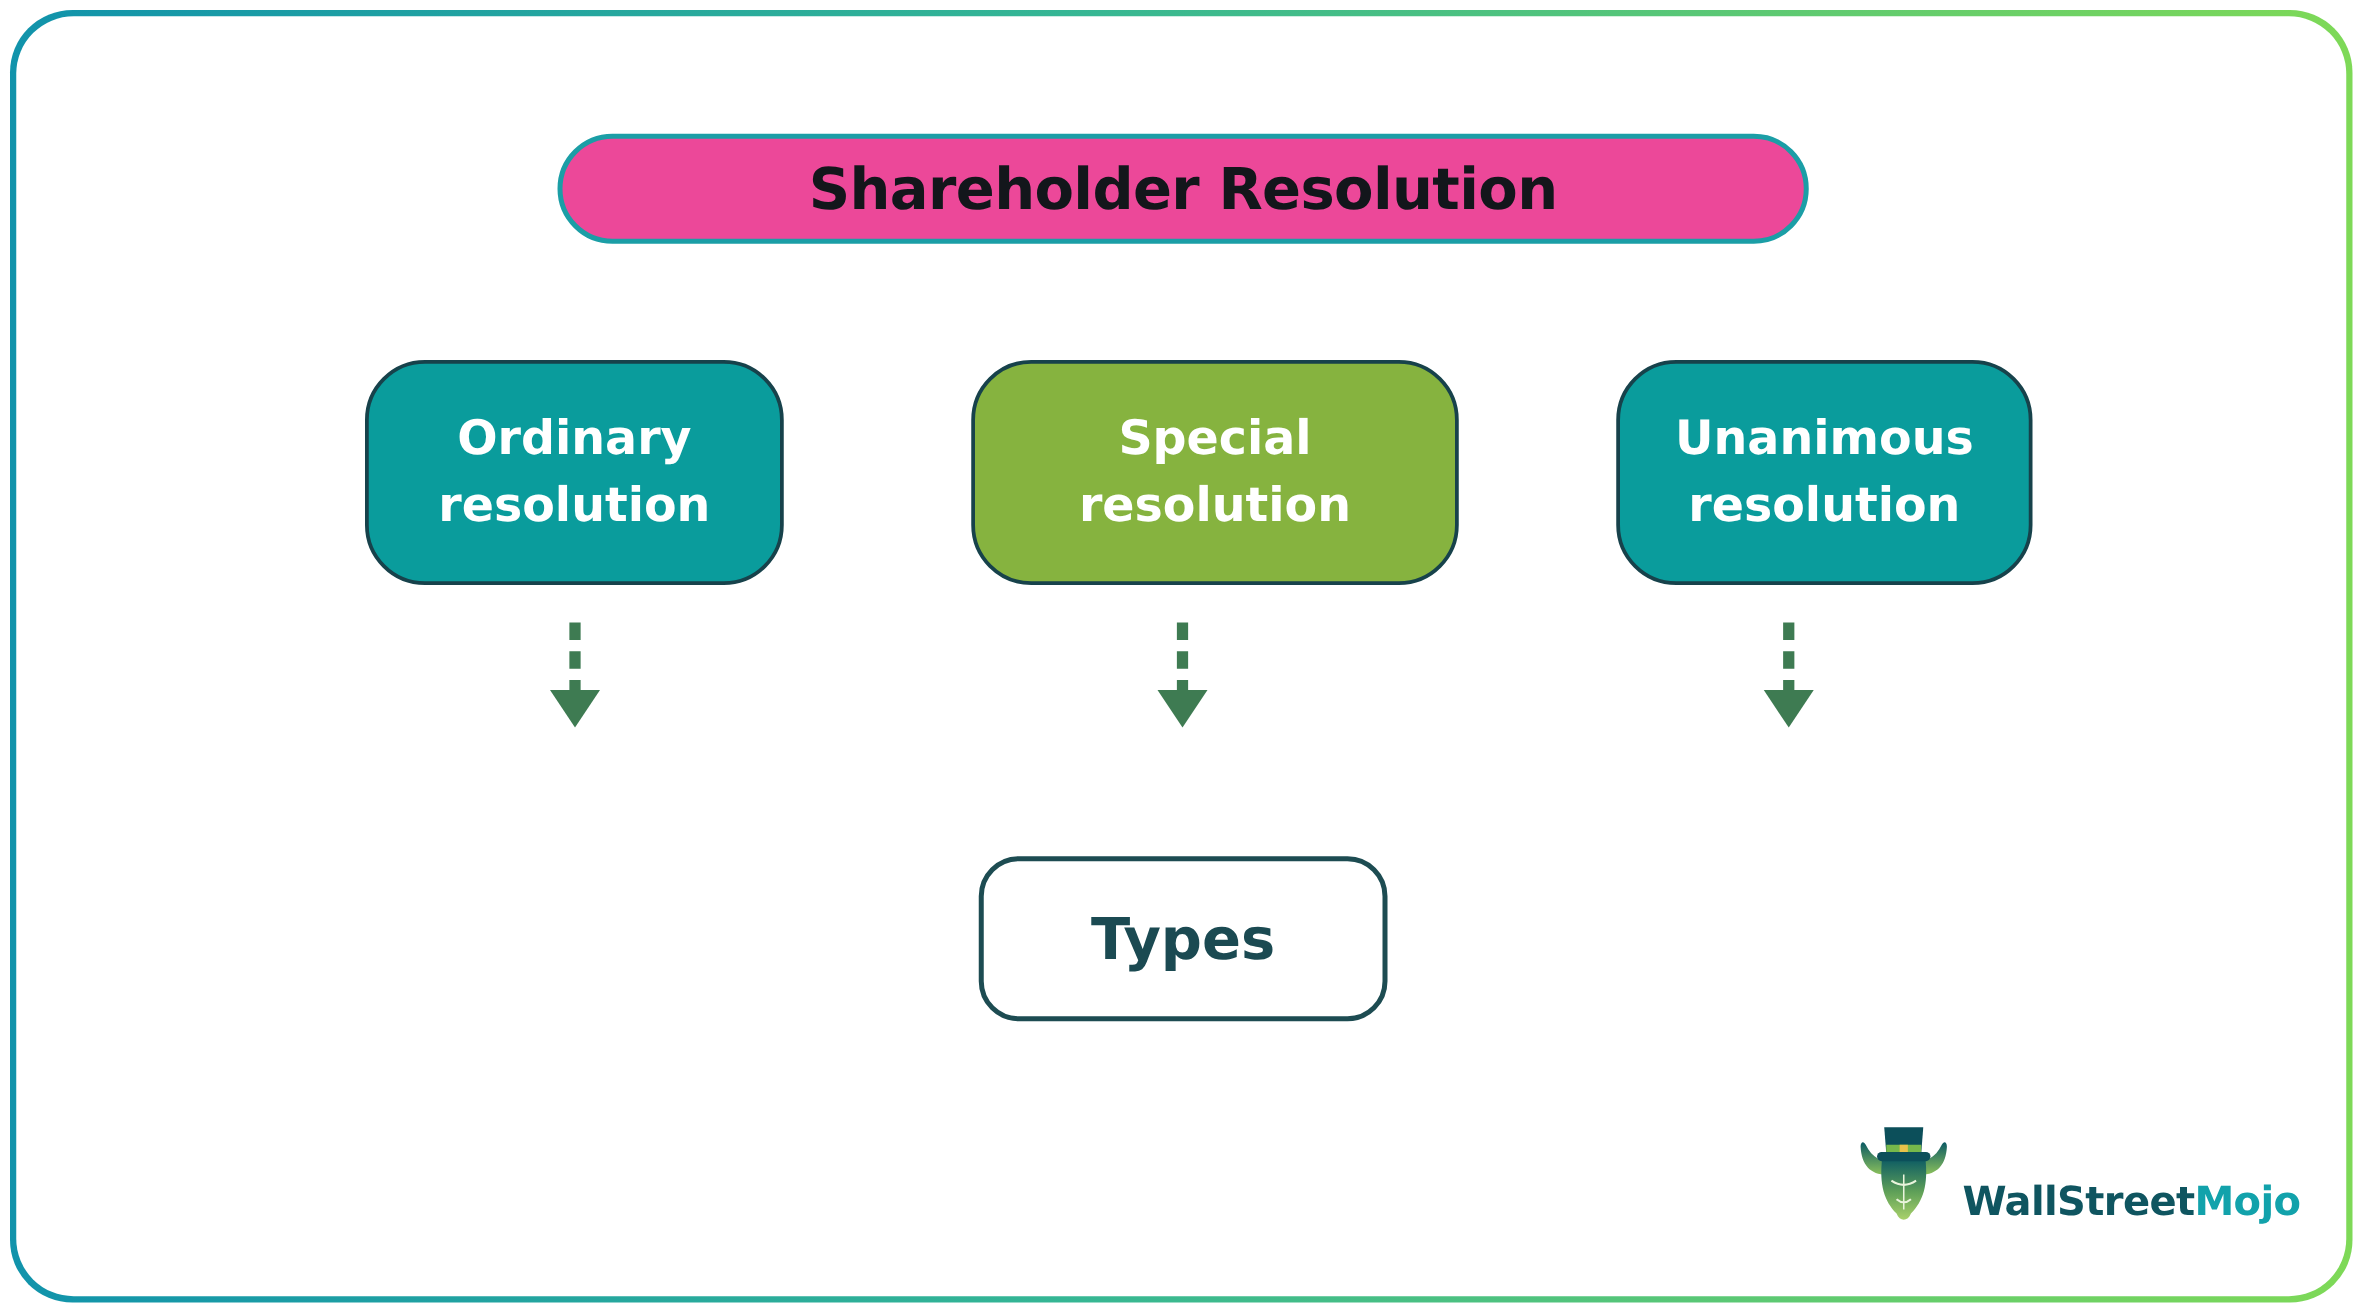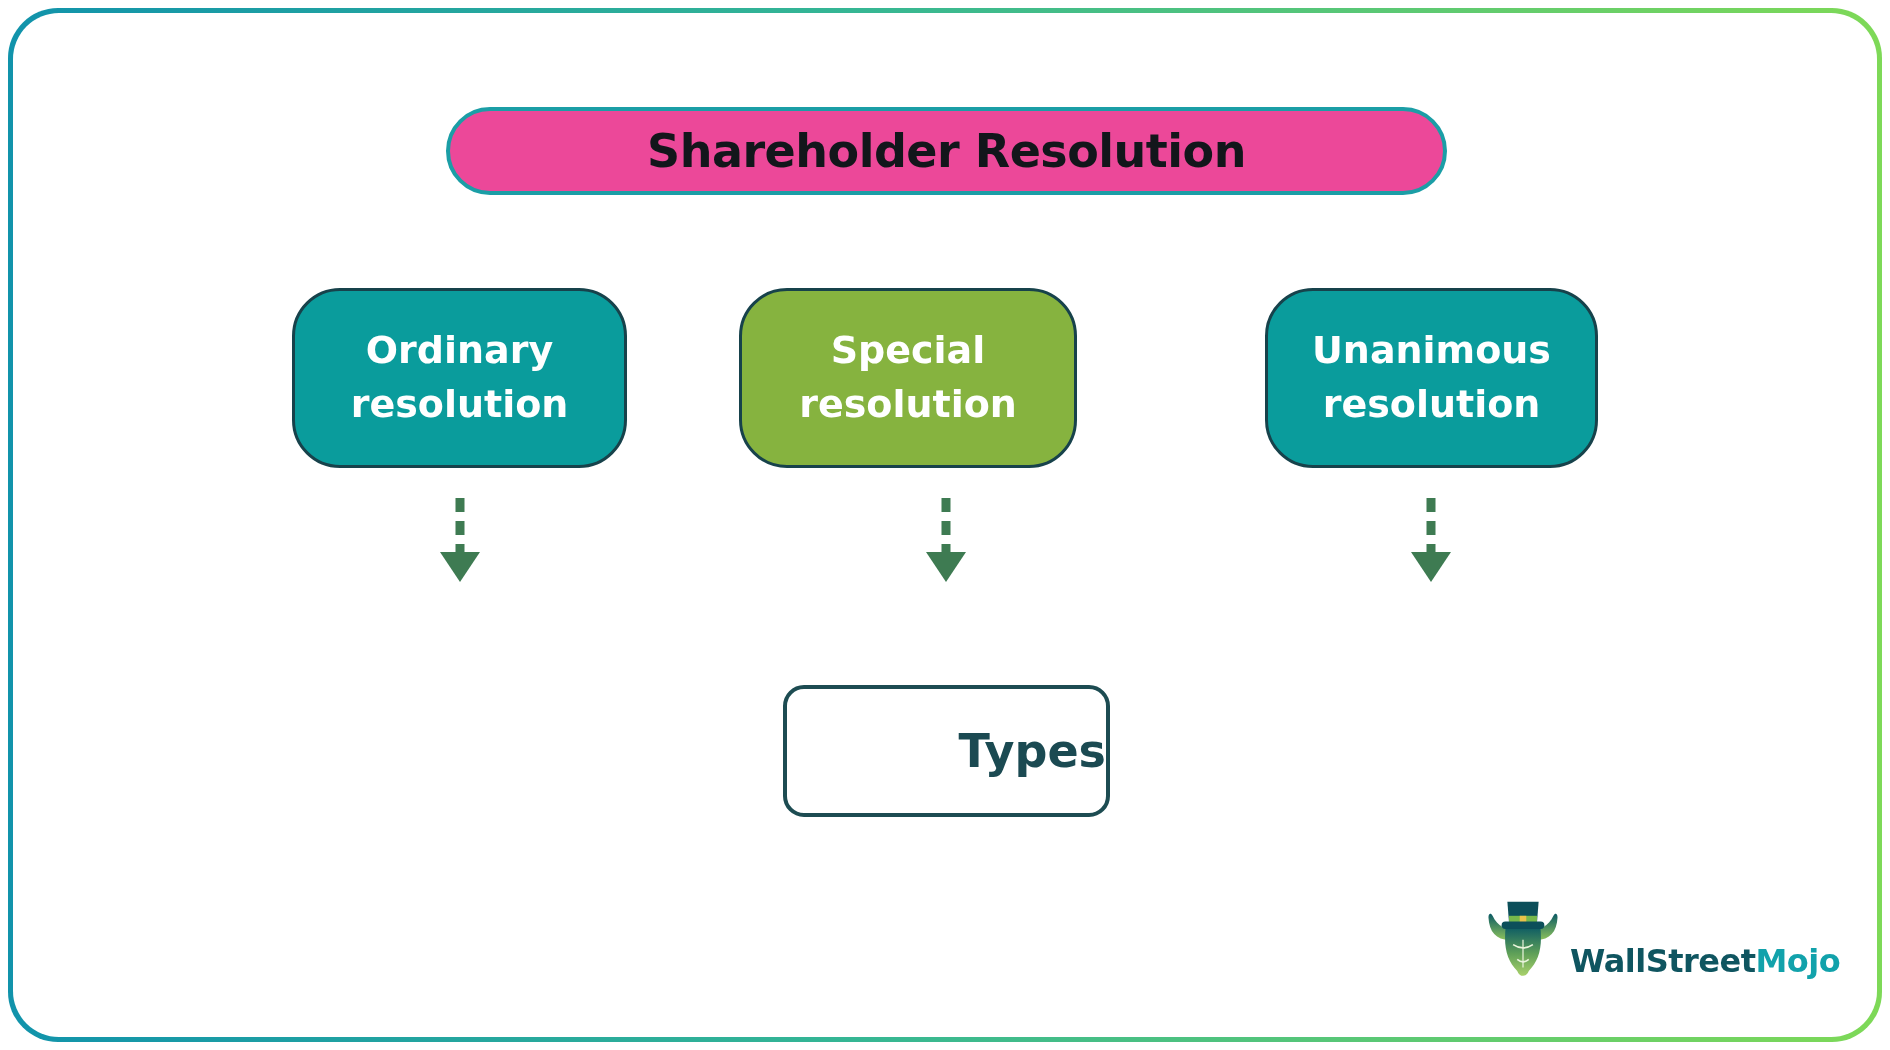--- a/index.html
+++ b/index.html
@@ -26,32 +26,32 @@
     font-size:46px;font-weight:bold;color:#13161B;letter-spacing:-0.5px;
   }
   
   .node{
     position:absolute;top:288px;height:180px;box-sizing:border-box;
     border:3px solid #17424B;border-radius:48px;
     display:flex;flex-direction:column;align-items:center;justify-content:center;
     color:#ffffff;font-size:38px;font-weight:bold;line-height:1.42;text-align:center;
   }
   .node-ordinary{left:292px;width:335px;}
-  .node-special{left:739px;width:338px;}
+  .node-special{left:777px;width:390px;}
   .node-unanimous{left:1265px;width:333px;}
   
   .arrow{position:absolute;top:494px;width:48px;height:92px;}
   .arrow-1{left:436px;}
   .arrow-2{left:922px;}
   .arrow-3{left:1407px;}
   
   .types-box{
     position:absolute;left:783px;top:685px;width:327px;height:132px;
-    box-sizing:border-box;border:4px solid #1D4C52;border-radius:21px;background:#fff;
-    display:flex;align-items:center;justify-content:flex-end;
+    box-sizing:border-box;border:4px solid #1D4C52;border-radius:32px;background:#fff;
+    display:flex;align-items:center;justify-content:center;
   }
   .types-box .types-text{
     font-size:46px;font-weight:bold;color:#1B4A52;
   }
   
   .logo{
     position:absolute;left:1486px;top:896px;height:84px;
     display:flex;align-items:flex-end;gap:10px;
   }
   .logo .mascot{width:74px;height:84px;display:block;}
@@ -73,21 +73,21 @@
 </div>
 
 <div class="node node-ordinary" style="background: rgb(10, 156, 156);">
   <span>Ordinary</span>
   <span>resolution</span>
 </div>
 <div class="node node-special" style="background: rgb(134, 179, 63);">
   <span>Special</span>
   <span>resolution</span>
 </div>
-<div class="node node-unanimous" style="background: rgb(10, 156, 156);">
+<div class="node node-unanimous" style="background: rgb(10, 156, 156); margin-left: 28px;">
   <span>Unanimous</span>
   <span>resolution</span>
 </div>
 
 <svg class="arrow arrow-1" viewBox="0 0 48 92" xmlns="http://www.w3.org/2000/svg">
   <line x1="24" y1="4" x2="24" y2="60" stroke="#3E7B52" stroke-width="9" stroke-dasharray="14 9"></line>
   <polygon points="4,58 44,58 24,88" fill="#3E7B52"></polygon>
 </svg>
 <svg class="arrow arrow-2" viewBox="0 0 48 92" xmlns="http://www.w3.org/2000/svg">
   <line x1="24" y1="4" x2="24" y2="60" stroke="#3E7B52" stroke-width="9" stroke-dasharray="14 9"></line>

